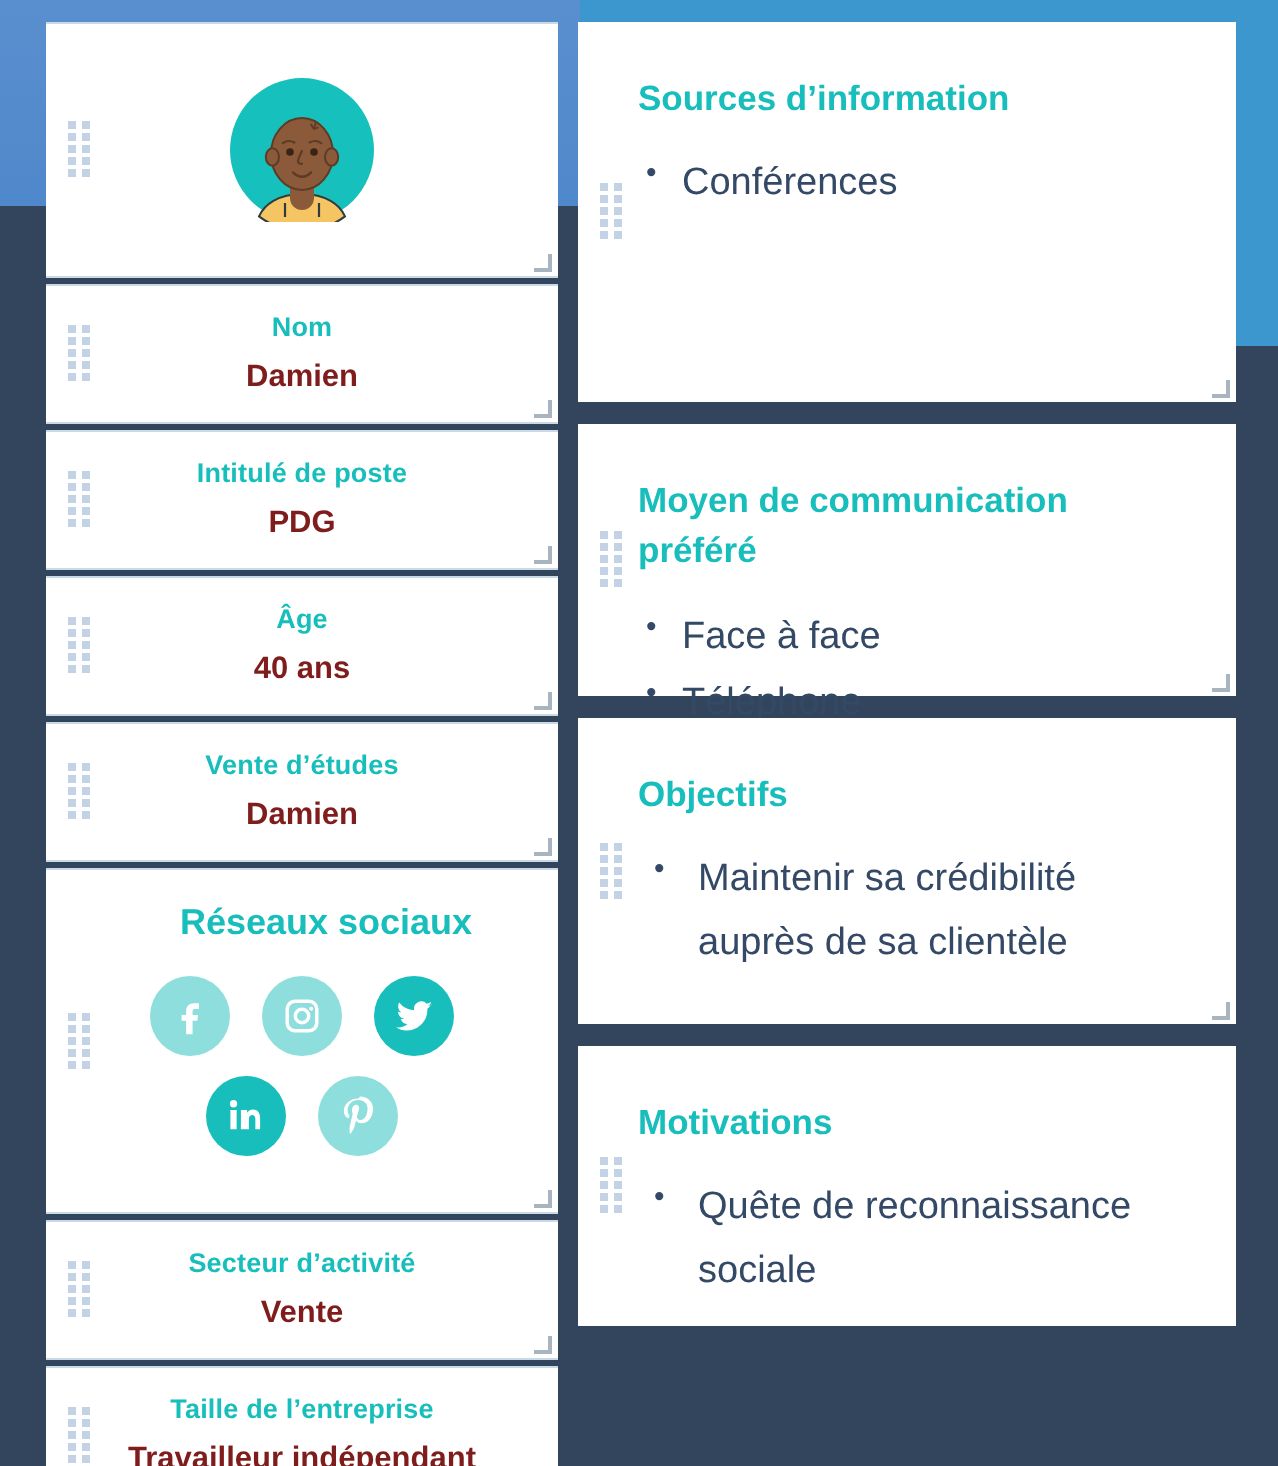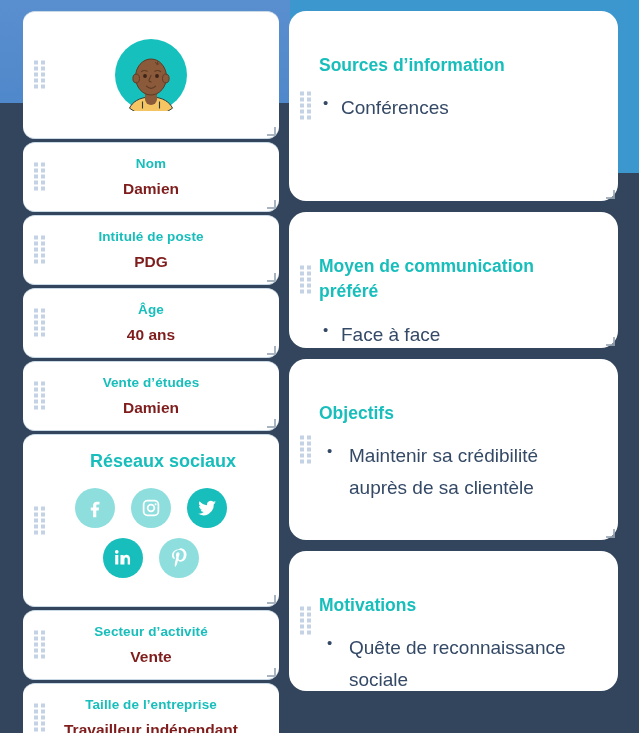--- a/index.html
+++ b/index.html
@@ -47,21 +47,21 @@
   .col-right { left: 289px; top: 11px; width: 329px; }
 
   
   .card {
     position: relative;
     background: #ffffff;
     border-top: 1px solid #c9d9e6;
     border-bottom: 1px solid #c9d9e6;
     flex: none;
   }
-  .col-left  .card { margin-bottom: 3px; border-radius: 12px; }
+  .col-left  .card { margin-bottom: 3px; }
   .col-right .card { margin-bottom: 11px; border: none; }
 
   
   .grip {
     position: absolute;
     left: 11px;
     top: 50%;
     transform: translateY(-50%);
     width: 11px;
     height: 29px;
@@ -138,21 +138,21 @@
     background: #17bebb;
     display: flex;
     align-items: center;
     justify-content: center;
     flex: none;
   }
   .social-ico.faded { background: #8edede; }
   .social-ico svg { display: block; fill: #ffffff; }
 
   
-  .panel { padding: 42px 30px 20px 30px; border-radius: 17px; }
+  .panel { padding: 26px 30px 20px 30px; }
   .panel-title {
     color: #17bebb;
     font-size: 17.5px;
     font-weight: bold;
     line-height: 1.45;
     margin-bottom: 14px;
   }
   .panel ul { list-style: none; }
   .panel li {
     position: relative;
@@ -414,21 +414,21 @@
       </span>
       <div class="panel-title">Moyen de communication préféré</div>
       <ul>
         <li>Face à face</li>
         <li>Téléphone</li>
         <li>SMS</li>
       </ul>
       <span class="resize"></span>
     </div>
 
-    <div class="card panel" style="height:181px;">
+    <div class="card panel" style="height:153px;">
       <span class="grip">
         <i></i>
           <i></i>
           <i></i>
           <i></i>
           <i></i>
           <i></i>
           <i></i>
           <i></i>
           <i></i>

